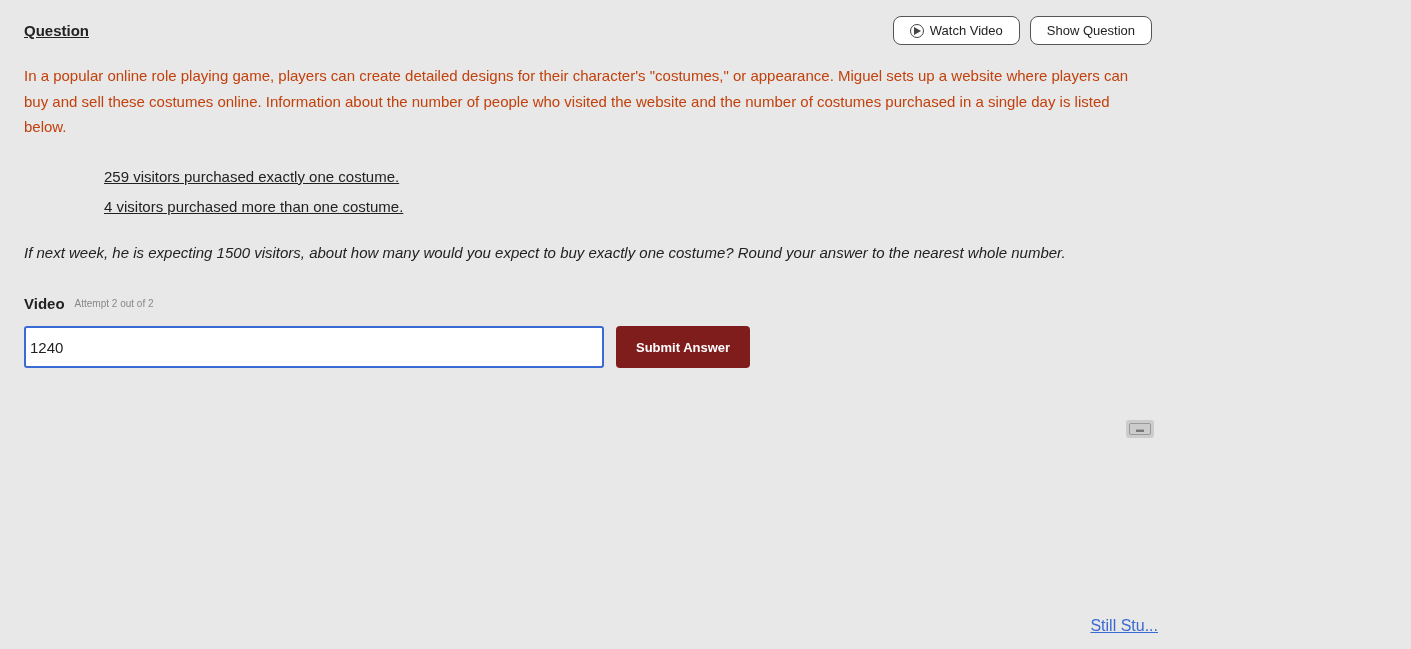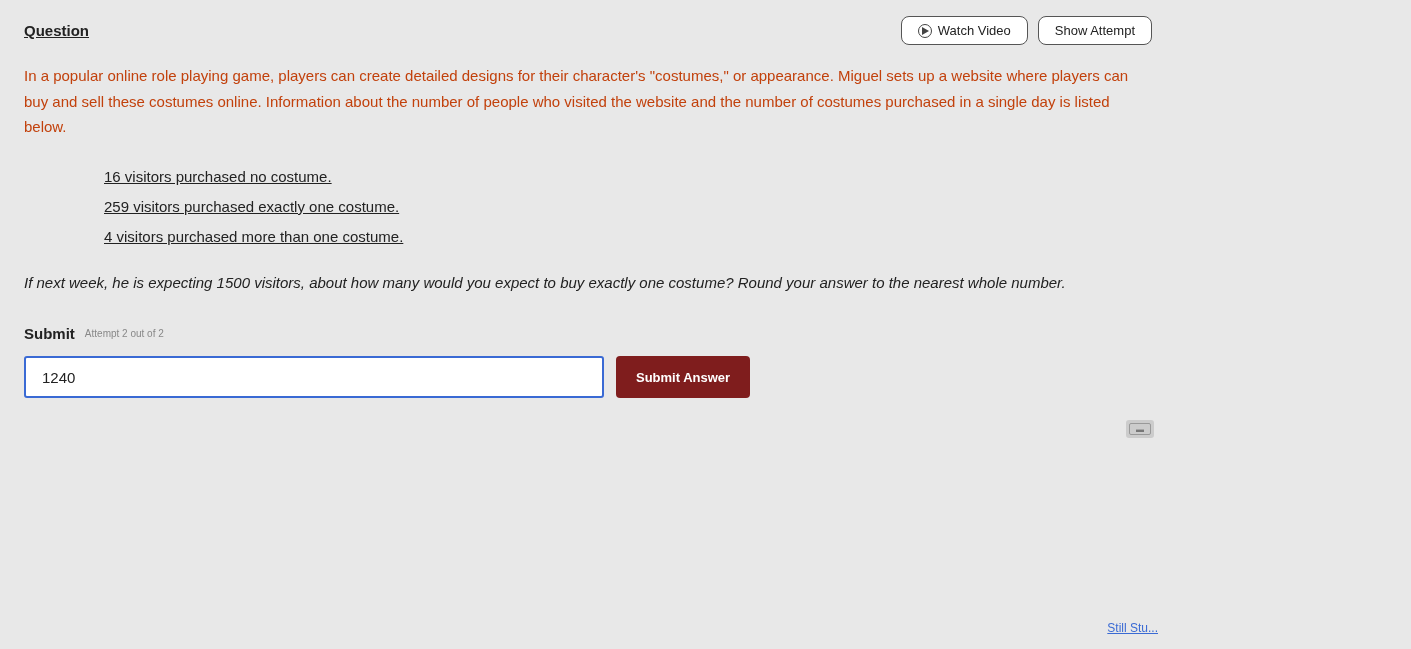--- a/index.html
+++ b/index.html
@@ -138,21 +138,21 @@
       display: flex;
       align-items: center;
       gap: 12px;
     }
 
     .answer-input {
       width: 580px;
       height: 42px;
       border: 2px solid #3a6ad4;
       border-radius: 3px;
-      padding: 6px 16px;
+      padding: 6px 4px;
       font-family: Arial, sans-serif;
       font-size: 15px;
       background: #fff;
       color: #222;
       outline: none;
     }
 
     .submit-btn {
       background: #7f1d1d;
       color: #fff;
@@ -164,21 +164,21 @@
       padding: 10px 20px;
       cursor: pointer;
       height: 42px;
     }
 
     .still-stuck {
       position: absolute;
       bottom: 14px;
       right: 18px;
       font-family: Arial, sans-serif;
-      font-size: 12px;
+      font-size: 16px;
       color: #3a6ad4;
       cursor: pointer;
       text-decoration: underline;
     }
 
     .keyboard-icon {
       position: absolute;
       right: 22px;
       top: 420px;
       width: 28px;
@@ -208,44 +208,43 @@
   <div class="header-row">
     <span class="question-label">Question</span>
     <div class="header-buttons">
       <button class="header-btn">
         <span class="play-circle">
           <span class="play-triangle"></span>
         </span>
         <span>Watch Video</span>
       </button>
       <button class="header-btn">
-        <span>Show Attempt</span>
+        <span>Show Question</span>
       </button>
     </div>
   </div>
 
   <div class="question-body">In a popular online role playing game, players can create detailed designs for their character's "costumes," or appearance. Miguel sets up a website where players can buy and sell these costumes online. Information about the number of people who visited the website and the number of costumes purchased in a single day is listed below.</div>
 
   <ul class="bullet-list">
-    <li>16 visitors purchased no costume.</li>
     <li>259 visitors purchased exactly one costume.</li>
     <li>4 visitors purchased more than one costume.</li>
   </ul>
 
   <div class="follow-up">If next week, he is expecting 1500 visitors, about how many would you expect to buy exactly one costume? Round your answer to the nearest whole number.</div>
 
   <div class="keyboard-icon">
     <div class="keyboard-inner">
       <span style="font-size:8px;color:#777;">▬</span>
     </div>
   </div>
 
   <div class="answer-section">
     <div class="answer-row">
-      <span class="answer-label">Submit</span>
+      <span class="answer-label">Video</span>
       <span class="attempt-label">Attempt 2 out of 2</span>
     </div>
     <div class="input-submit-row">
       <input class="answer-input" type="text" value="1240" style="">
       <button class="submit-btn">
         <span>Submit Answer</span>
       </button>
     </div>
   </div>
 

